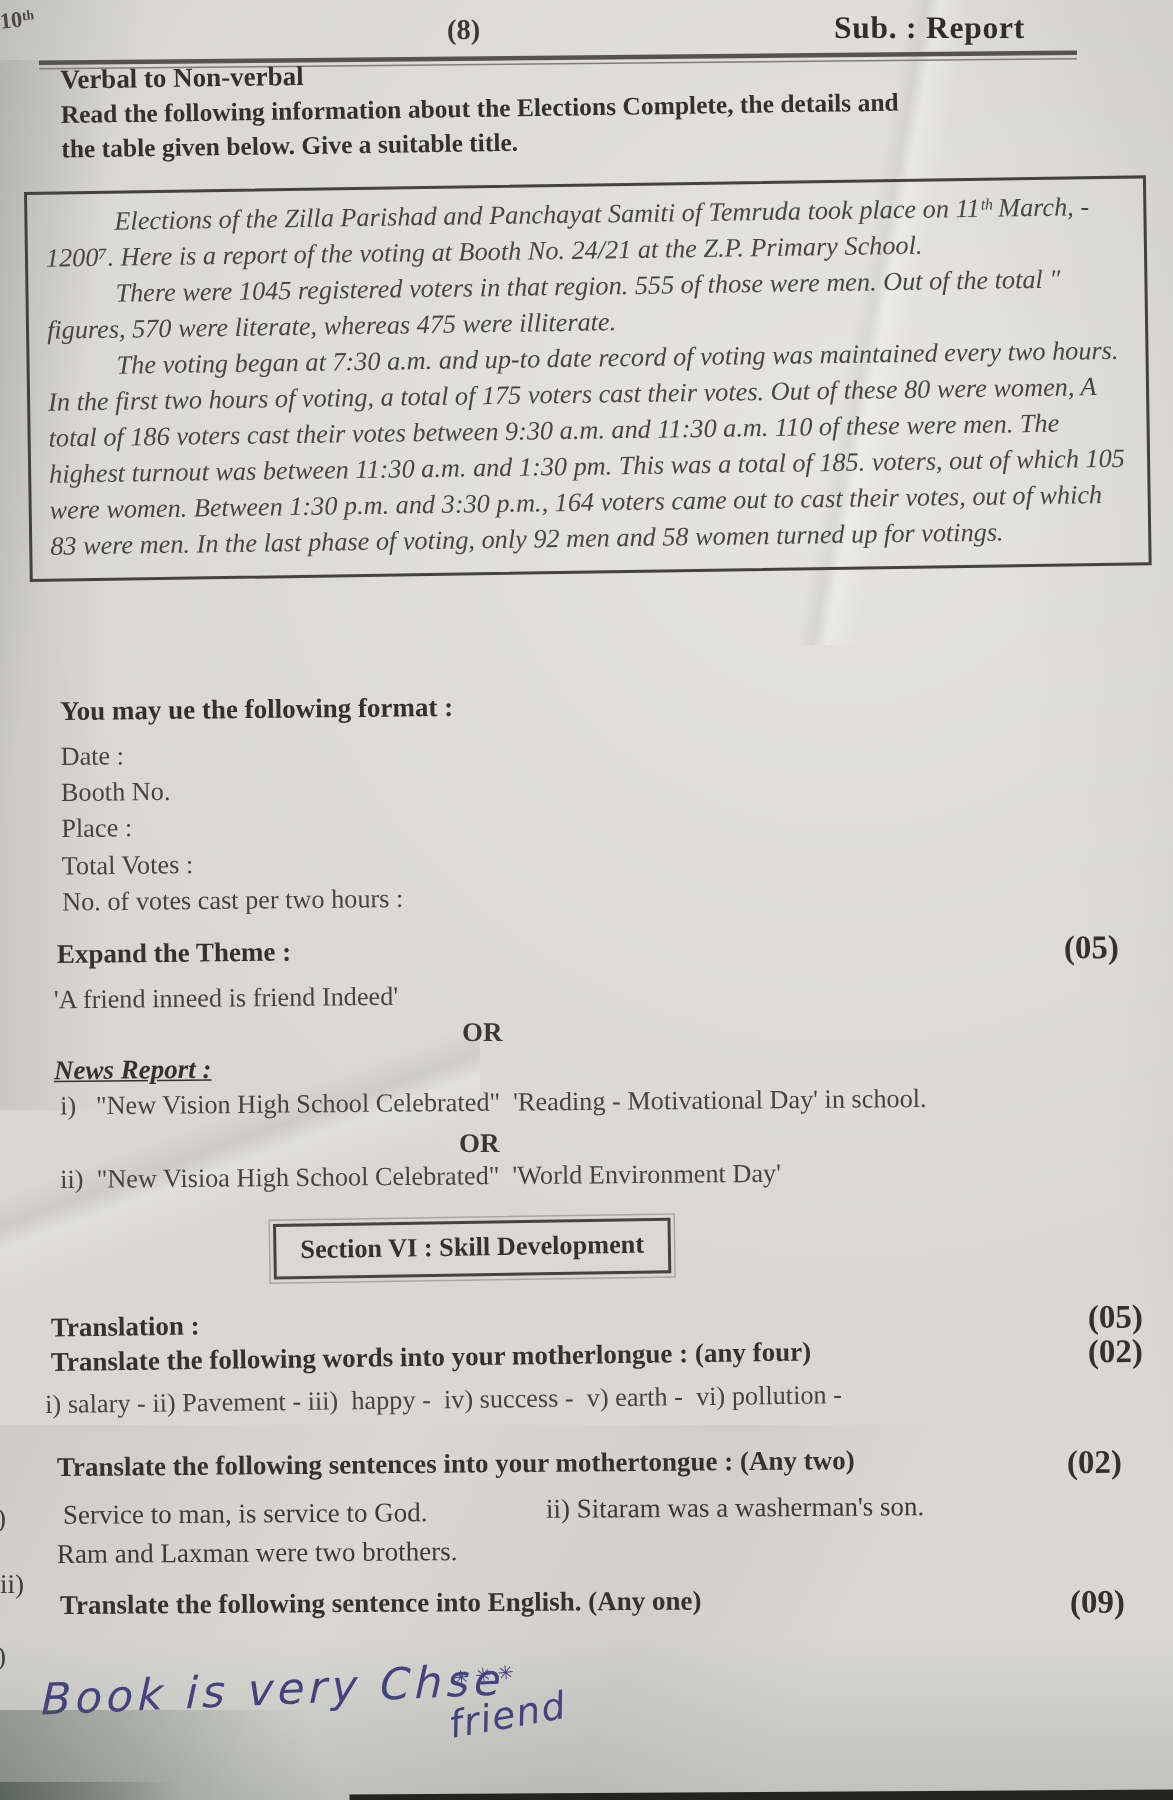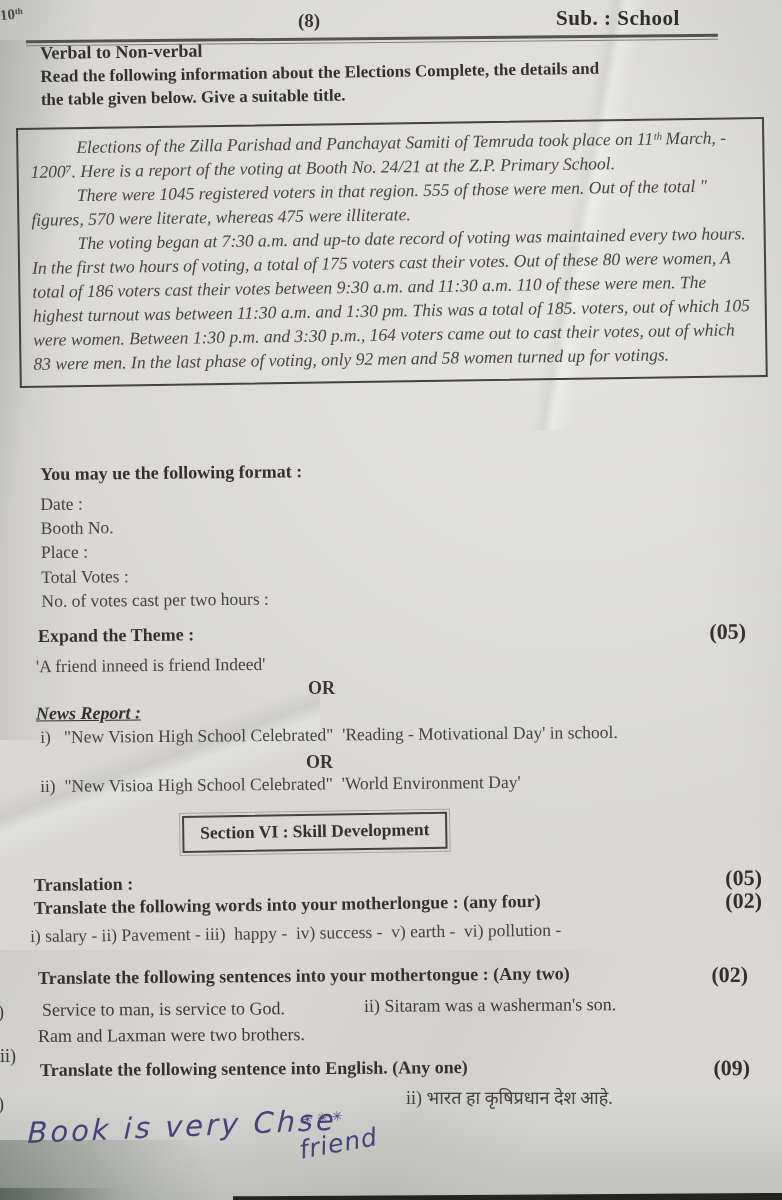--- a/index.html
+++ b/index.html
@@ -95,21 +95,21 @@
 
 <div id="paper">
 
   <div class="crease" id="crease-1"></div>
   <div class="crease" id="crease-2"></div>
   <div class="crease" id="crease-3"></div>
   <div class="crease" id="crease-4"></div>
 
   <div class="abs" id="corner-label">10ᵗʰ</div>
   <div class="abs" id="page-number">(8)</div>
-  <div class="abs" id="subject">Sub. : School</div>
+  <div class="abs" id="subject">Sub. : Report</div>
   <div class="abs" id="header-rule"></div>
 
   <div class="abs" id="intro">
     <div class="bold h nowrap">Verbal to Non-verbal</div>
     <div class="bold l nowrap">Read the following information about the Elections Complete, the details and</div>
     <div class="bold l nowrap">the table given below. Give a suitable title.</div>
   </div>
 
   <div class="abs" id="passage-box">
     <p>Elections of the Zilla Parishad and Panchayat Samiti of Temruda took place on 11ᵗʰ March, - 1200⁷. Here is a report of the voting at Booth No. 24/21 at the Z.P. Primary School.</p>
@@ -158,21 +158,20 @@
   <div class="abs nowrap" id="sent-item-1">Service to man, is service to God.</div>
   <div class="abs nowrap" id="sent-item-2">ii) Sitaram was a washerman's son.</div>
   <div class="abs" id="sent-marker-2">ii)</div>
   <div class="abs nowrap" id="sent-item-3">Ram and Laxman were two brothers.</div>
 
   <div class="abs row" id="english-row">
     <span class="heading18 nowrap">Translate the following sentence into English. (Any one)</span>
     <span class="marks">(09)</span>
   </div>
   <div class="abs" id="eng-marker">)</div>
-  <div class="abs nowrap" id="eng-item-2">ii) भारत हा कृषिप्रधान देश आहे.</div>
 
   <div class="abs hand nowrap" id="hand-main">Book is very Chse</div>
   <div class="abs hand nowrap" id="hand-tail">friend</div>
   <div class="abs hand" id="hand-scribble">✳✳✳</div>
 
   <div class="abs" id="bottom-left-shade"></div>
   <div class="abs" id="bottom-left-edge"></div>
   <div class="abs" id="bottom-strip"></div>
 
 </div>

